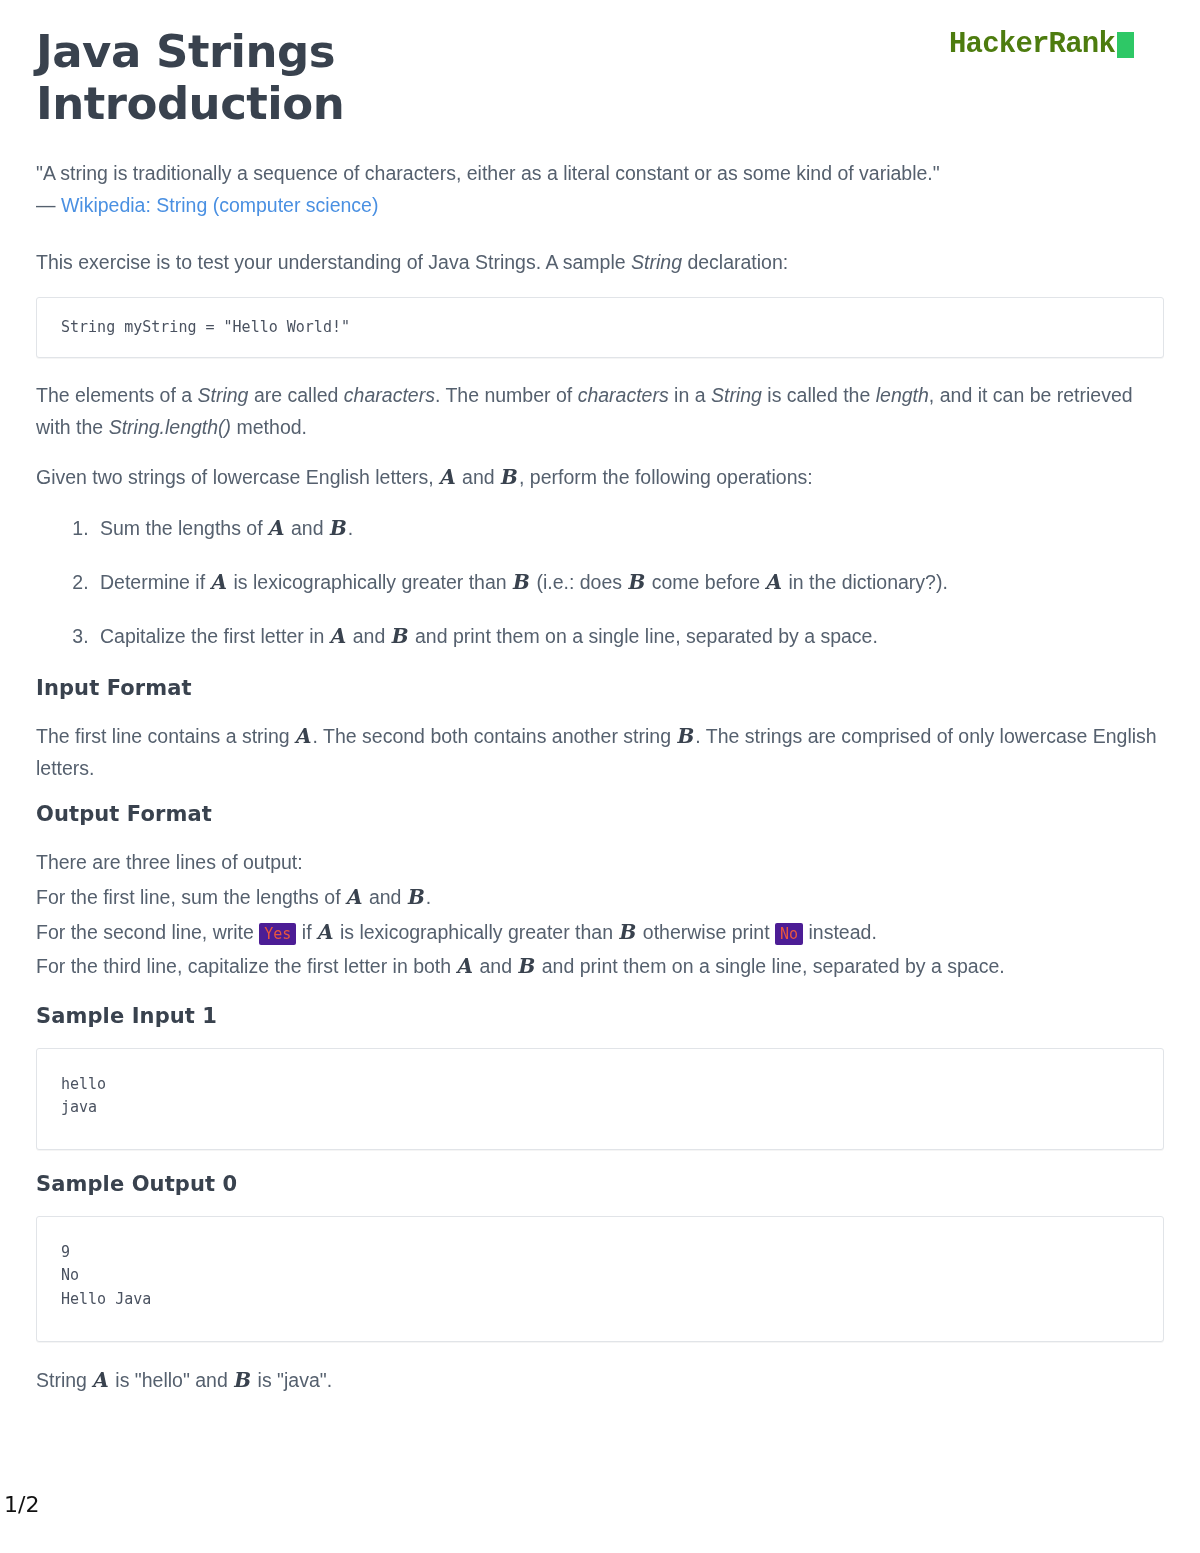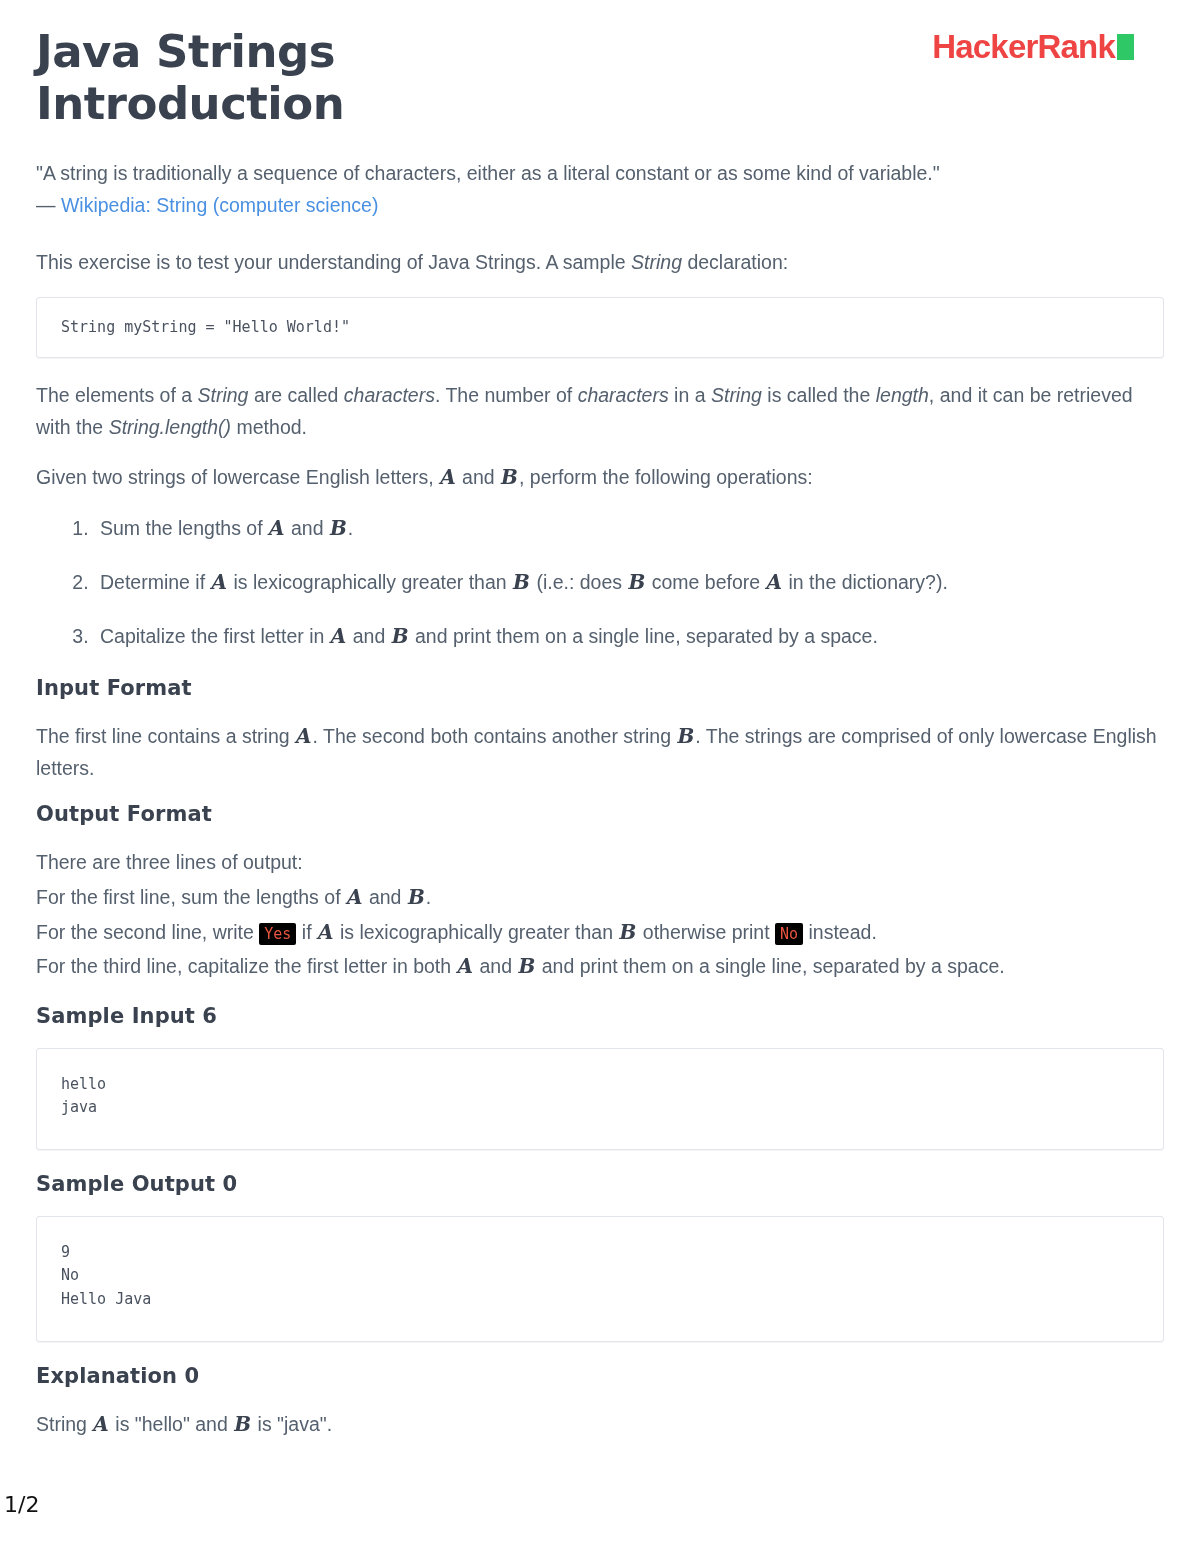--- a/index.html
+++ b/index.html
@@ -41,24 +41,24 @@
     font-family: "DejaVu Sans", sans-serif;
   }
   .brand {
     position: absolute;
     right: 30px;
     top: 28px;
     display: flex;
     align-items: center;
   }
   .brand-text {
-    font-family: Liberation Sans, sans-serif;
-    font-weight: bold;
-    font-size: 33px;
-    color: #ef4444;
+    font-family: Liberation Mono, monospace;
+    font-weight: bold;
+    font-size: 29px;
+    color: #4d7c0f;
     letter-spacing: -0.8px;
   }
   .brand-square {
     width: 17px;
     height: 26px;
     background: #2ec866;
     margin-left: 2px;
     display: inline-block;
   }
 
@@ -109,21 +109,21 @@
     overflow: hidden;
     box-shadow: 0 1px 0 rgba(0,0,0,0.04);
   }
   .code-block.tall { padding: 24px 24px 30px 24px; }
 
   
   code.inline {
     font-family: "DejaVu Sans Mono", monospace;
     font-size: 15px;
     color: #e8563f;
-    background: #000000;
+    background: #4c1d95;
     padding: 2px 5px;
     border-radius: 2px;
   }
 
   
   ol.op-list {
     margin: 10px 0 24px 0;
     padding-left: 58px;
     font-size: 19.5px;
     line-height: 1.6;
@@ -200,27 +200,26 @@
   <p class="para"><span>The first line contains a string </span><span class="var">A</span><span>. The second both contains another string </span><span class="var">B</span><span>. The strings are comprised of only lowercase English letters.</span></p>
 
   <h2 class="section-heading">Output Format</h2>
   <p class="multiline-para">
     <span>There are three lines of output:</span><br>
     <span>For the first line, sum the lengths of </span><span class="var">A</span><span> and </span><span class="var">B</span><span>.</span><br>
     <span>For the second line, write </span><code class="inline">Yes</code><span> if </span><span class="var">A</span><span> is lexicographically greater than </span><span class="var">B</span><span> otherwise print </span><code class="inline">No</code><span> instead.</span><br>
     <span>For the third line, capitalize the first letter in both </span><span class="var">A</span><span> and </span><span class="var">B</span><span> and print them on a single line, separated by a space.</span>
   </p>
 
-  <h2 class="section-heading">Sample Input 6</h2>
+  <h2 class="section-heading">Sample Input 1</h2>
   <pre class="code-block tall">hello
 java</pre>
 
   <h2 class="section-heading">Sample Output 0</h2>
   <pre class="code-block tall">9
 No
 Hello Java</pre>
 
-  <h2 class="section-heading">Explanation 0</h2>
   <p class="para"><span>String </span><span class="var">A</span><span> is "hello" and </span><span class="var">B</span><span> is "java".</span></p>
 
   <div class="page-footer">1/2</div>
 
 </div>
 
 </body></html>

